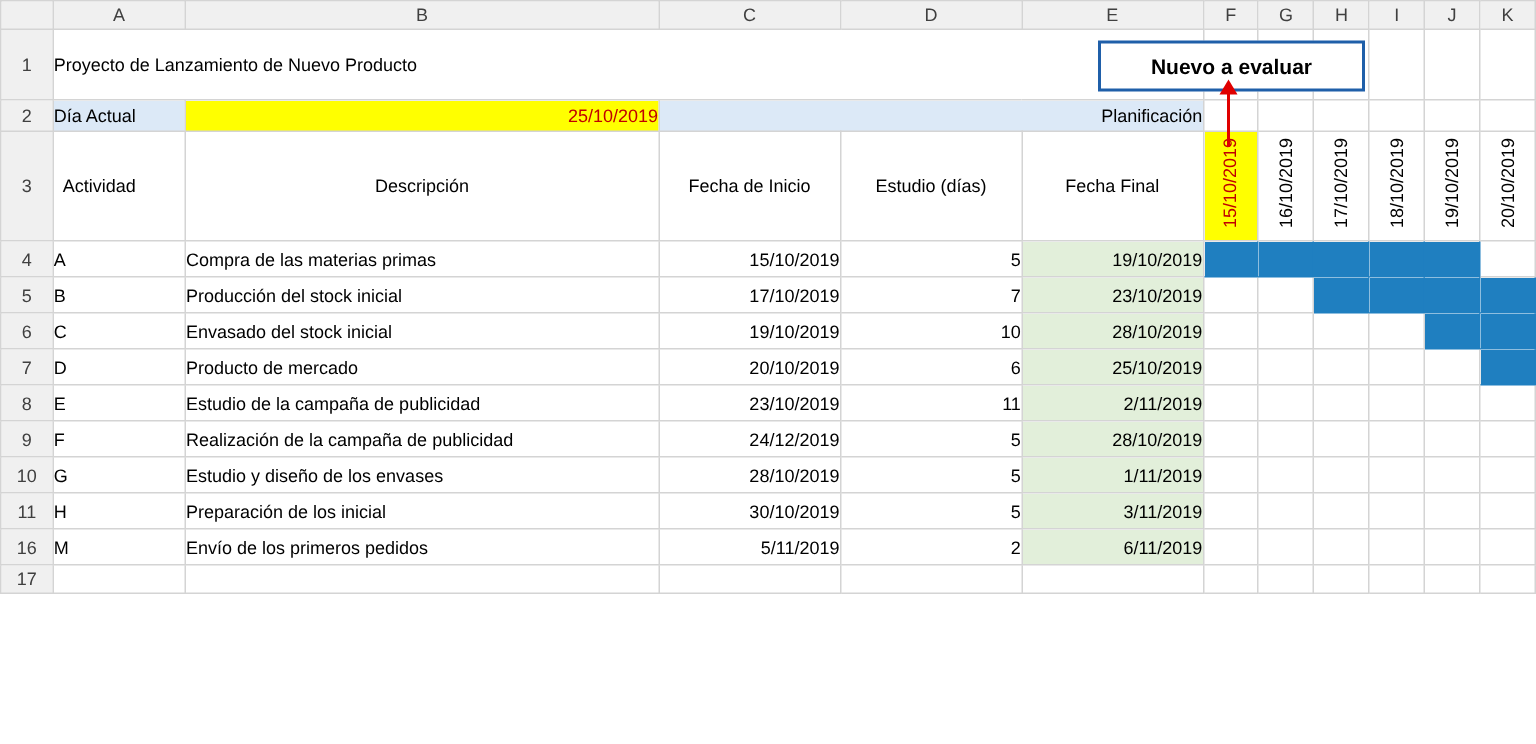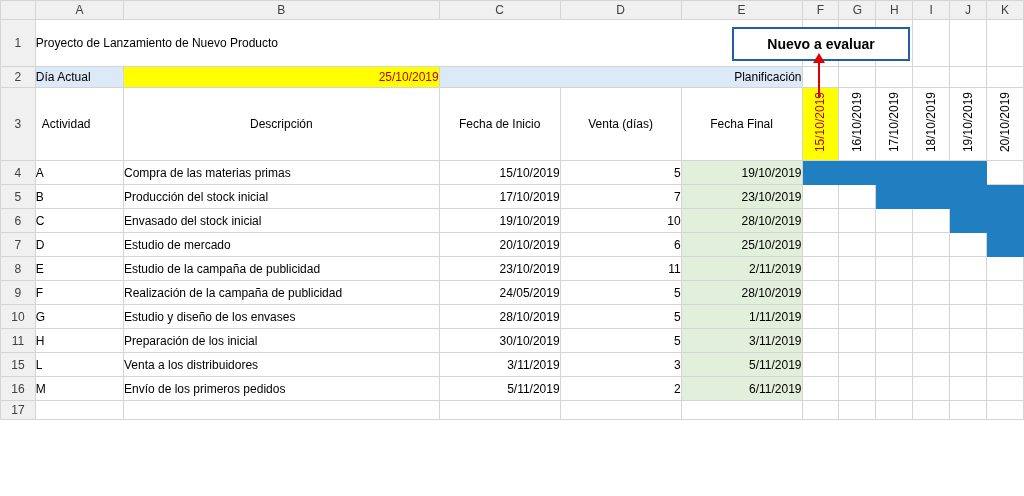--- a/index.html
+++ b/index.html
@@ -222,21 +222,21 @@
       <td class="title-blank"></td>
       <td class="title-blank"></td>
       <td class="title-blank"></td>
     </tr>
 
     <tr>
       <td class="rowhead" style="height:72px">3</td>
       <td class="hdr left">Actividad</td>
       <td class="hdr">Descripción</td>
       <td class="hdr">Fecha de Inicio</td>
-      <td class="hdr">Venta (días)</td>
+      <td class="hdr">Estudio (días)</td>
       <td class="hdr">Fecha Final</td>
       <td class="hdr-date eval"><span>15/10/2019</span></td>
       <td class="hdr-date"><span>16/10/2019</span></td>
       <td class="hdr-date"><span>17/10/2019</span></td>
       <td class="hdr-date"><span>18/10/2019</span></td>
       <td class="hdr-date"><span>19/10/2019</span></td>
       <td class="hdr-date"><span>20/10/2019</span></td>
     </tr>
 
     <tr>
@@ -280,21 +280,21 @@
       <td class="bar-off"></td>
       <td class="bar-off"></td>
       <td class="bar-off"></td>
       <td class="bar-on" style="background: rgb(31, 127, 192); border-color: rgb(31, 127, 192);"></td>
       <td class="bar-on" style="background: rgb(31, 127, 192); border-color: rgb(31, 127, 192);"></td>
     </tr>
 
     <tr>
       <td class="rowhead">7</td>
       <td class="c-act">D</td>
-      <td class="c-desc">Estudio de mercado</td>
+      <td class="c-desc">Producto de mercado</td>
       <td class="c-num">20/10/2019</td>
       <td class="c-num">6</td>
       <td class="c-fin">25/10/2019</td>
       <td class="bar-off"></td>
       <td class="bar-off"></td>
       <td class="bar-off"></td>
       <td class="bar-off"></td>
       <td class="bar-off"></td>
       <td class="bar-on" style="background: rgb(31, 127, 192); border-color: rgb(31, 127, 192);"></td>
     </tr>
@@ -311,21 +311,21 @@
       <td class="bar-off"></td>
       <td class="bar-off"></td>
       <td class="bar-off"></td>
       <td class="bar-off"></td>
     </tr>
 
     <tr>
       <td class="rowhead">9</td>
       <td class="c-act">F</td>
       <td class="c-desc">Realización de la campaña de publicidad</td>
-      <td class="c-num">24/05/2019</td>
+      <td class="c-num">24/12/2019</td>
       <td class="c-num">5</td>
       <td class="c-fin">28/10/2019</td>
       <td class="bar-off"></td>
       <td class="bar-off"></td>
       <td class="bar-off"></td>
       <td class="bar-off"></td>
       <td class="bar-off"></td>
       <td class="bar-off"></td>
     </tr>
 
@@ -355,34 +355,20 @@
       <td class="bar-off"></td>
       <td class="bar-off"></td>
       <td class="bar-off"></td>
       <td class="bar-off"></td>
       <td class="bar-off"></td>
     </tr>
 
 
 
 
-    <tr>
-      <td class="rowhead">15</td>
-      <td class="c-act">L</td>
-      <td class="c-desc">Venta a los distribuidores</td>
-      <td class="c-num">3/11/2019</td>
-      <td class="c-num">3</td>
-      <td class="c-fin">5/11/2019</td>
-      <td class="bar-off"></td>
-      <td class="bar-off"></td>
-      <td class="bar-off"></td>
-      <td class="bar-off"></td>
-      <td class="bar-off"></td>
-      <td class="bar-off"></td>
-    </tr>
 
     <tr>
       <td class="rowhead">16</td>
       <td class="c-act">M</td>
       <td class="c-desc">Envío de los primeros pedidos</td>
       <td class="c-num">5/11/2019</td>
       <td class="c-num">2</td>
       <td class="c-fin">6/11/2019</td>
       <td class="bar-off"></td>
       <td class="bar-off"></td>

